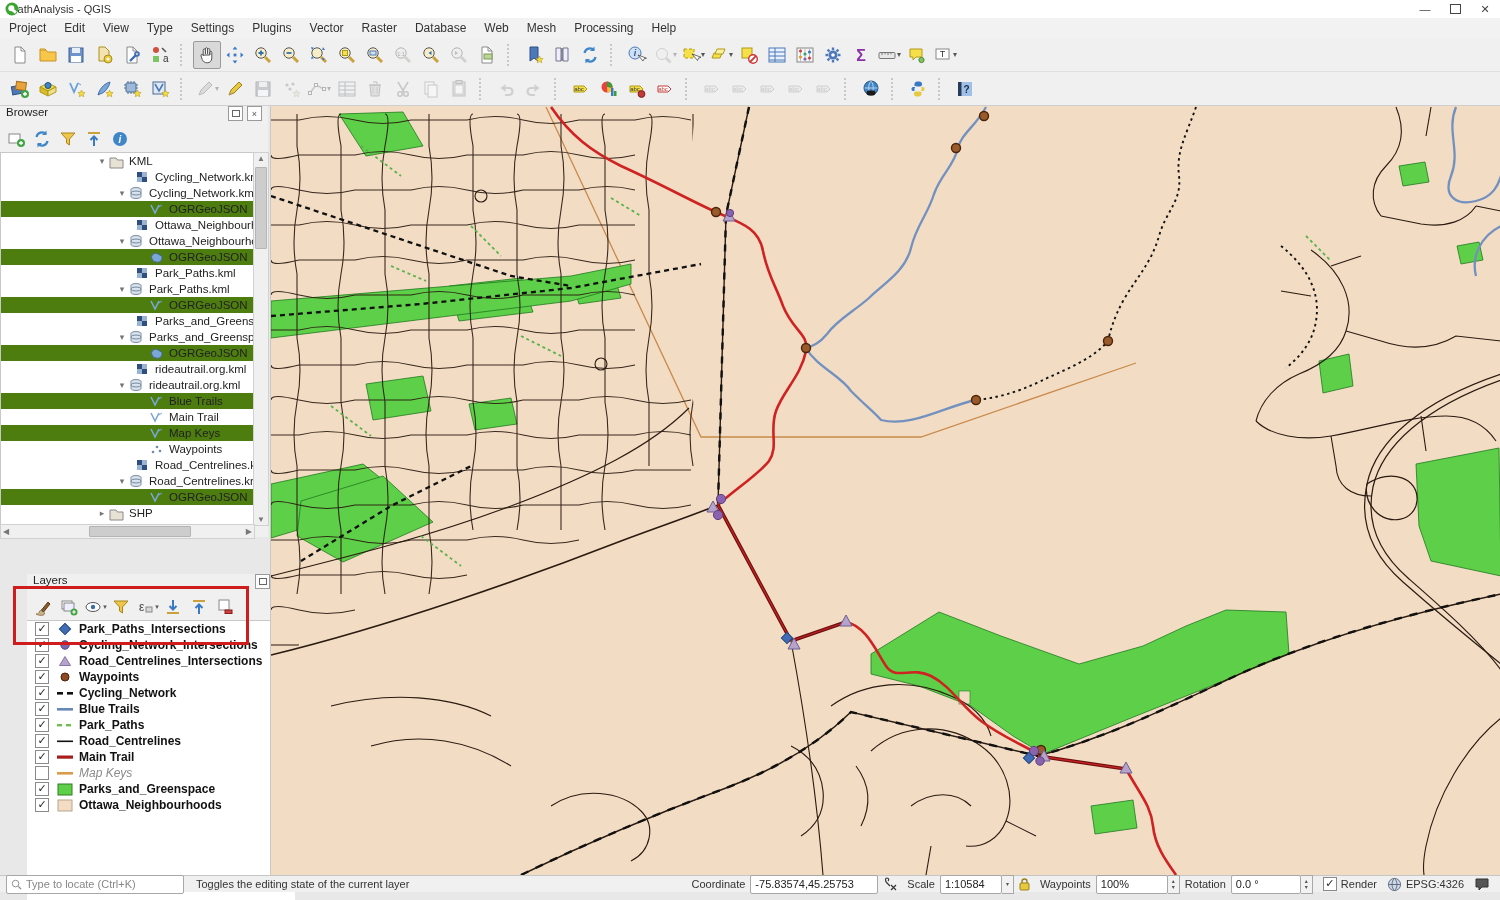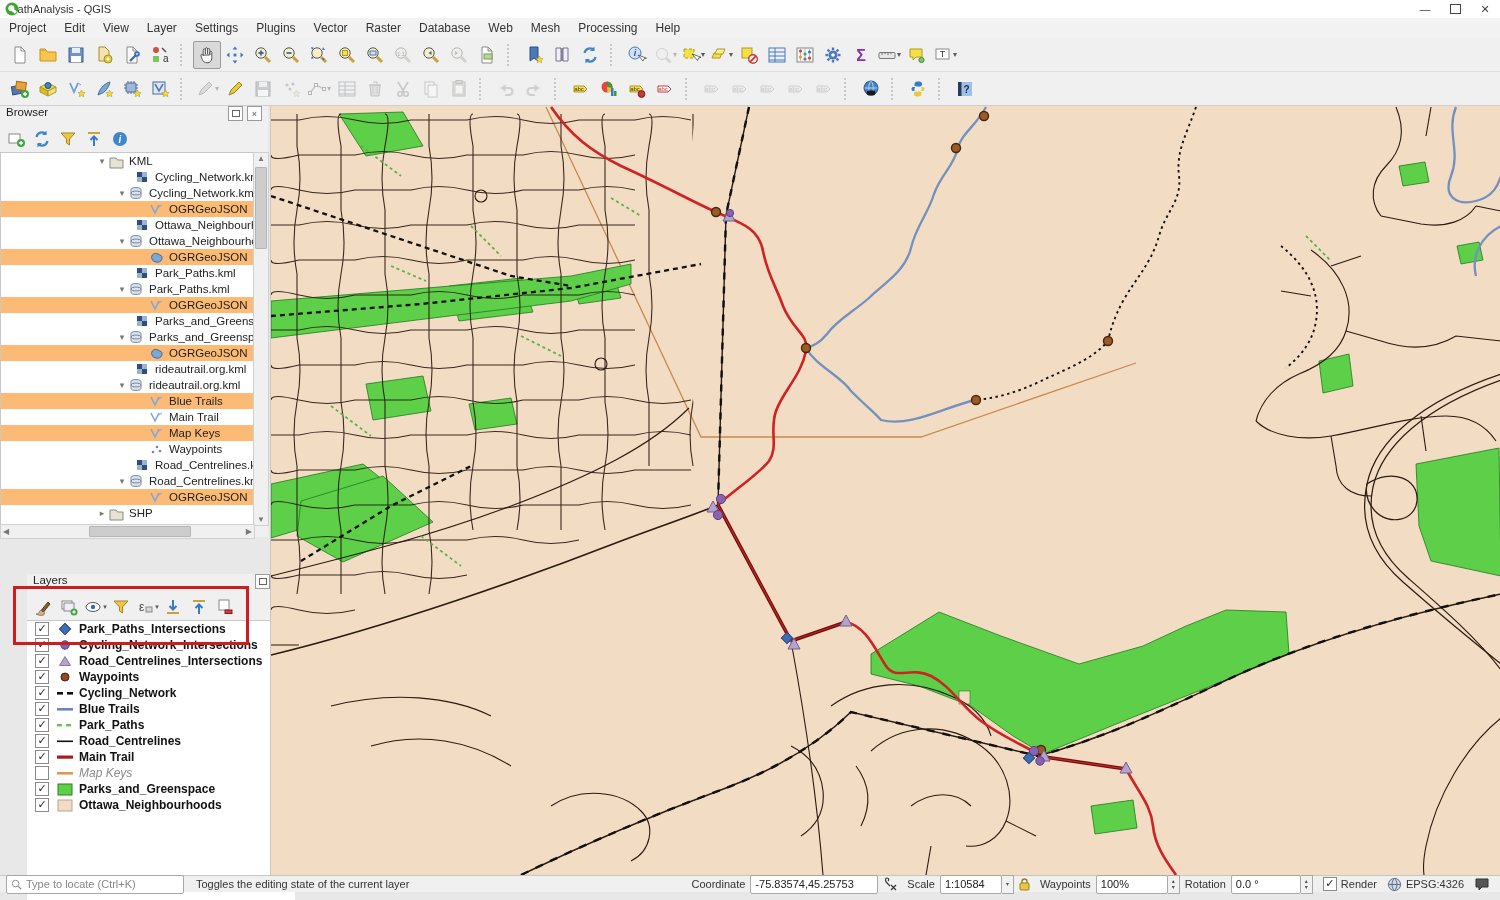--- a/index.html
+++ b/index.html
@@ -23,21 +23,21 @@
   
   .panel{position:absolute;left:0;width:268px;background:#f0f0f0;}
   .ptitle{height:20px;display:flex;padding:0 6px;font-size:11.5px;color:#222;}
   .ptitle .pbtns{margin-left:auto;display:flex;gap:4px;}
   .pbtn{width:13px;height:13px;border:1px solid #9a9a9a;background:#fdfdfd;display:flex;align-items:center;justify-content:center;font-size:9px;color:#555;}
   .ptools{height:26px;display:flex;align-items:center;padding-left:4px;gap:2px;}
   .ptool{width:24px;height:22px;display:flex;align-items:center;justify-content:center;}
   .ptool .dd{font-size:7px;color:#555;}
   #btree{position:absolute;left:0;top:46px;width:253px;height:372px;background:#fff;border:1px solid #c8c8c8;border-right:none;overflow:hidden;}
   .trow{height:16px;display:flex;align-items:center;font-size:11.5px;white-space:nowrap;}
-  .trow.stripe{background:#fdba74;text-align:center;}
+  .trow.stripe{background:#4d7c0f;text-align:center;}
   .trow .exp{width:12px;color:#777;font-size:9px;text-align:center;flex:0 0 12px;}
   .trow .ticon{width:16px;height:16px;flex:0 0 16px;display:flex;align-items:center;justify-content:center;}
   .trow .tlabel{margin-left:5px;}
   
   .sbv{position:absolute;background:#f0f0f0;border:1px solid #d0d0d0;}
   .sb-thumb{position:absolute;background:#cdcdcd;border:1px solid #b5b5b5;border-radius:1px;}
   .sb-arrow{position:absolute;color:#777;font-size:8px;text-align:center;width:100%;}
   
   #llist{position:absolute;left:0;top:46px;width:268px;bottom:0;background:#fff;border-top:1px solid #c8c8c8;}
   .lrow{height:16px;display:flex;align-items:center;padding-left:8px;position:relative;}
@@ -75,21 +75,21 @@
         <span style="display:inline-block;width:9px;height:8px;border:1px solid #444;"></span>
       </span>
     <span class="winbtn">✕</span>
   </div>
 </div>
 
 <div id="menubar">
     <div class="menu-item">Project</div>
     <div class="menu-item">Edit</div>
     <div class="menu-item">View</div>
-    <div class="menu-item">Layer</div>
+    <div class="menu-item">Type</div>
     <div class="menu-item">Settings</div>
     <div class="menu-item">Plugins</div>
     <div class="menu-item">Vector</div>
     <div class="menu-item">Raster</div>
     <div class="menu-item">Database</div>
     <div class="menu-item">Web</div>
     <div class="menu-item">Mesh</div>
     <div class="menu-item">Processing</div>
     <div class="menu-item">Help</div>
   </div>

